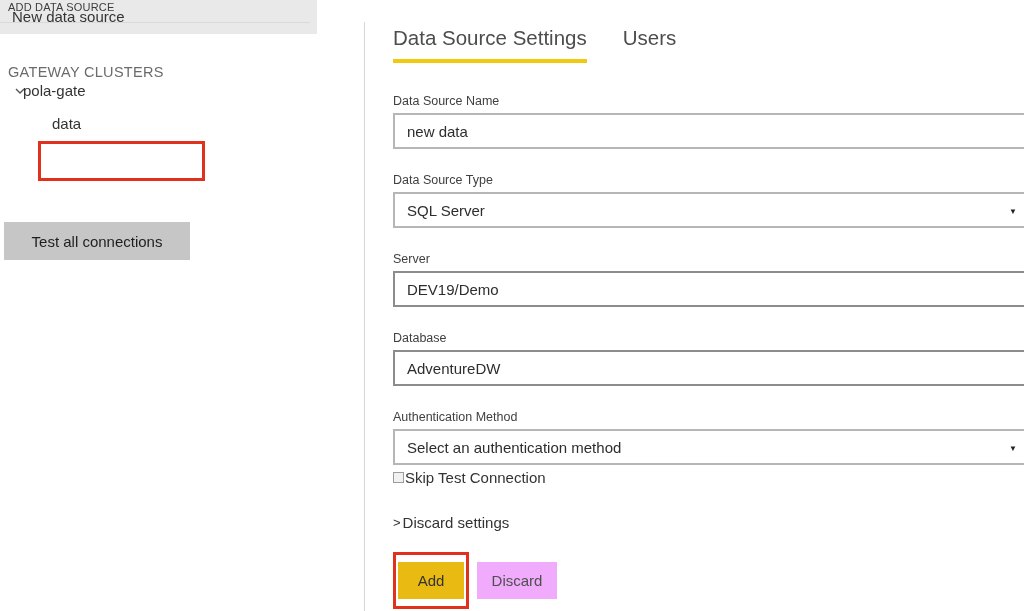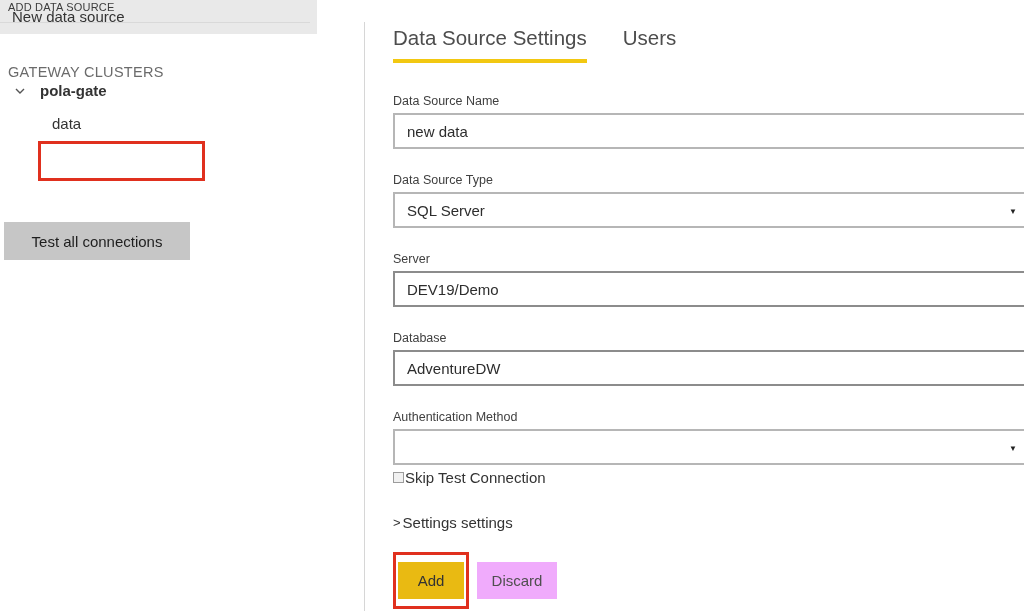--- a/index.html
+++ b/index.html
@@ -11,21 +11,21 @@
   .sidebar-divider { position:absolute; left:364px; top:22px; bottom:0; width:1px; background:#d6d6d6; }
   .add-ds-header { position:absolute; left:8px; top:1px; font-size:11px; letter-spacing:.2px;
                    color:#3c3c3c; }
   .top-rule { position:absolute; left:0; top:22px; width:310px; height:1px; background:#d9d9d9; }
   .gw-clusters { position:absolute; left:8px; top:64px; font-size:14.5px; color:#6b6b6b;
                  letter-spacing:.3px; }
   .tree-row { position:absolute; font-size:15px; color:#333; }
   .row-cluster { left:0; top:82px; width:357px; height:22px; cursor:pointer; }
   .chev-down { position:absolute; left:14px; top:3px; width:12px; height:12px; }
   .chev-down svg { display:block; }
-  .cluster-label { position:absolute; left:40px; top:0;font-weight:bold; }
+  .cluster-label { position:absolute; left:23px; top:0; }
   .row-data { left:52px; top:115px; cursor:pointer; }
   .row-selected { left:40px; top:144px; width:317px; height:34px; background:#e9e9e9;
                   cursor:pointer; }
   .row-selected .lbl { position:absolute; left:12px; top:8px; font-size:15px; color:#333; }
   .annotation-box { position:absolute; border:3px solid #e0301e; pointer-events:none; }
   .ann-sidebar { left:38px; top:141px; width:167px; height:40px; }
   .test-btn { position:absolute; left:4px; top:222px; width:186px; height:38px;
               background:#c6c6c6; border:none; font-size:15px; color:#1e1e1e;
               font-family:inherit; cursor:pointer; text-align:center; }
 
@@ -124,32 +124,33 @@
       </div>
 
       <div class="field-group">
         <div class="field-label">Database</div>
         <input class="field-input border-dark" type="text" value="AdventureDW" style="">
       </div>
 
       <div class="field-group">
         <div class="field-label">Authentication Method</div>
         <div class="field-select">
+          <span>Select an authentication method</span>
           <span class="select-arrow">▼</span>
         </div>
       </div>
 
       <div class="checkbox-row">
         <input type="checkbox" style="">
         <span class="checkbox-label">Skip Test Connection</span>
       </div>
 
       <div class="advanced">
         <span class="chev-right">&gt;</span>
-        <span>Settings settings</span>
+        <span>Discard settings</span>
       </div>
 
       <div class="buttons-row">
         <span class="ann-add">
           <button class="add-btn">Add</button>
         </span>
         <button class="discard-btn">Discard</button>
       </div>
 
     </div>

